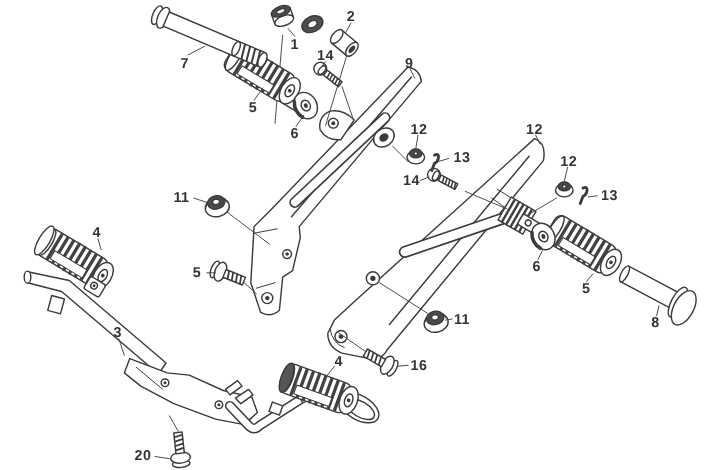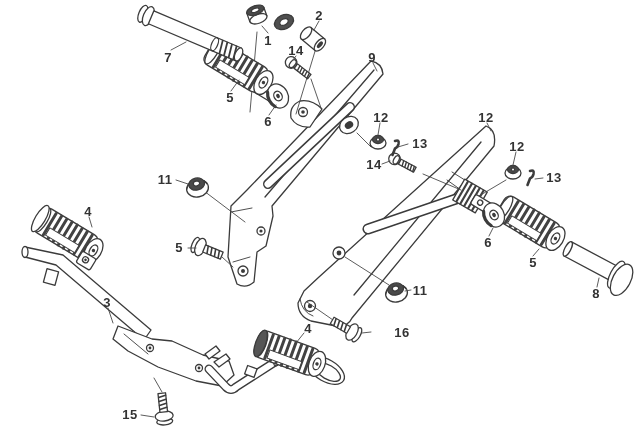--- a/index.html
+++ b/index.html
@@ -307,21 +307,21 @@
 <div class="callout" style="left:381px;top:117px">12</div>
 <div class="callout" style="left:420px;top:143px">13</div>
 <div class="callout" style="left:374px;top:164px">14</div>
 <div class="callout" style="left:486px;top:117px">12</div>
 <div class="callout" style="left:517px;top:146px">12</div>
 <div class="callout" style="left:554px;top:177px">13</div>
 <div class="callout" style="left:165px;top:179px">11</div>
 <div class="callout" style="left:88px;top:211px">4</div>
 <div class="callout" style="left:179px;top:247px">5</div>
 <div class="callout" style="left:107px;top:302px">3</div>
-<div class="callout" style="left:130px;top:414px">15</div>
+<div class="callout" style="left:130px;top:414px">20</div>
 <div class="callout" style="left:308px;top:328px">4</div>
-<div class="callout" style="left:402px;top:332px">16</div>
+<div class="callout" style="left:381px;top:332px">16</div>
 <div class="callout" style="left:420px;top:290px">11</div>
 <div class="callout" style="left:488px;top:242px">6</div>
 <div class="callout" style="left:533px;top:262px">5</div>
 <div class="callout" style="left:596px;top:293px">8</div>
 
 </div>
 
 </body></html>

